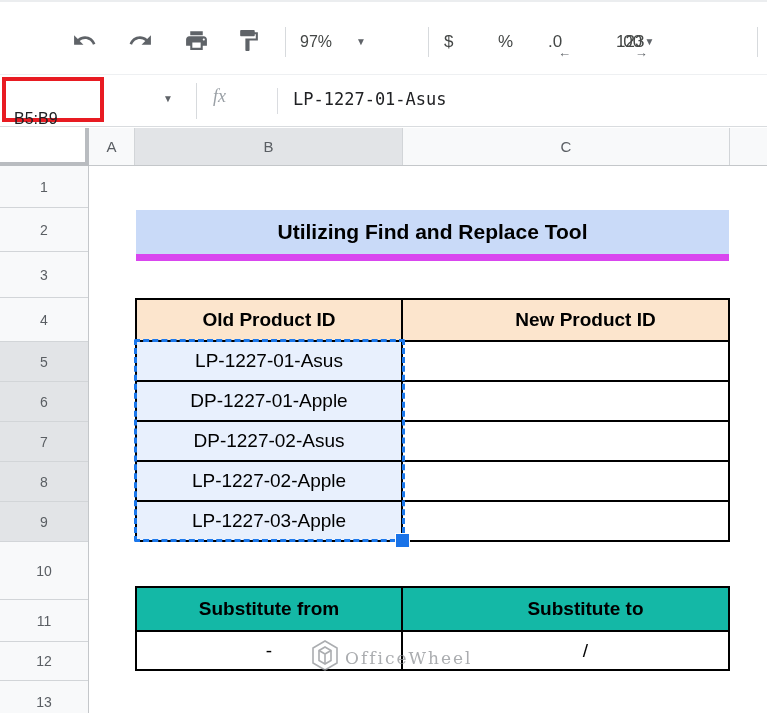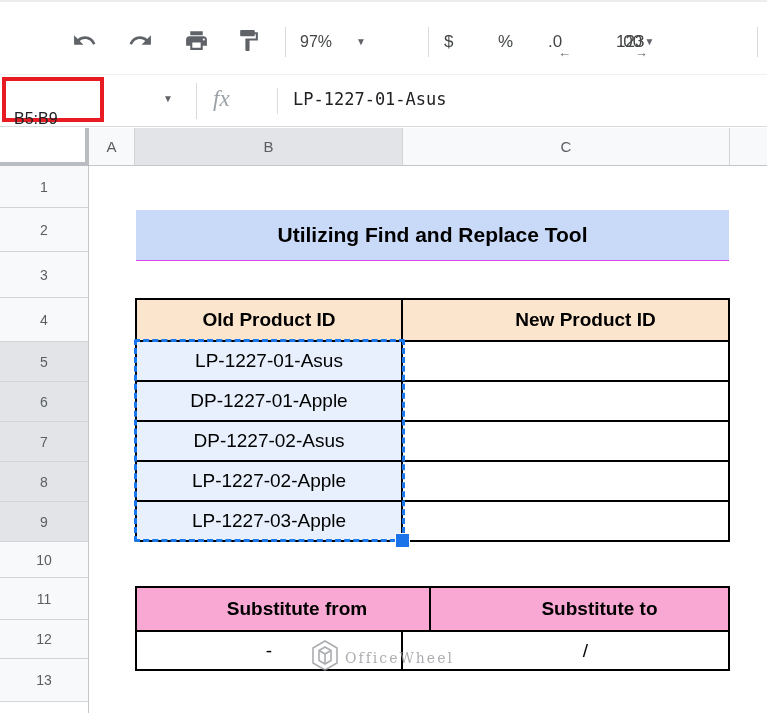--- a/index.html
+++ b/index.html
@@ -29,72 +29,72 @@
   
   .formula-bar { position:absolute; left:0; top:78px; width:767px; height:49px;
                  background:#fff; border-bottom:1px solid #d9dcdf; }
   .name-box { position:absolute; left:2px; top:-1px; width:102px; height:45px;
               border:4px solid #e81b22; background:#fff; display:flex; align-items:center;
               padding-left:8px; cursor:text; }
   .name-box-text { font-size:16px; color:#202124;margin-top:39px; }
   .name-caret { position:absolute; left:163px; top:16px; }
   .fb-divider1 { position:absolute; left:196px; top:5px; width:1px; height:36px; background:#d7dadd; }
   .fx { position:absolute; left:213px; top:8px; font-family:"Liberation Serif", serif;
-        font-style:italic; font-size:23px; color:#9aa0a6; }
+        font-style:italic; font-size:18px; color:#9aa0a6; }
   .fb-divider2 { position:absolute; left:277px; top:10px; width:1px; height:26px; background:#dadce0; }
   .fb-value { position:absolute; left:293px; top:11px; font-family:"DejaVu Sans Mono", monospace;
               font-size:17px; color:#202124; white-space:pre; cursor:text; }
 
   
   .corner-box { position:absolute; left:0; top:128px; width:89px; height:38px; background:#fff;
                 border-right:4px solid #b9bcc0; border-bottom:4px solid #b9bcc0; cursor:pointer; }
   .col-headers { position:absolute; left:89px; top:128px; right:0; height:38px; display:flex;
                  border-bottom:1px solid #c4c7ca; }
   .col-h { background:#f8f9fa; border-right:1px solid #d2d5d8; display:flex; align-items:center;
            justify-content:center; font-size:15px; color:#5a5e63; cursor:pointer; }
   .col-h.sel { background:#e2e4e7; }
   .row-headers { position:absolute; left:0; top:166px; width:89px; bottom:0; display:flex;
                  flex-direction:column; border-right:1px solid #c4c7ca; background:#fff; }
   .row-h { background:#f8f9fa; border-bottom:1px solid #d2d5d8; display:flex; align-items:center;
            justify-content:center; font-size:14px; color:#5a5e63; cursor:pointer; flex:none; }
   .row-h.sel { background:#e2e4e7; }
 
   
   .title-block { position:absolute; left:136px; top:210px; width:593px; height:51px;
-                 background:#c9daf8; border-bottom:1px solid #d946ef; display:flex;
+                 background:#c9daf8; border-bottom:7px solid #d946ef; display:flex;
                  align-items:center; justify-content:center; cursor:cell; }
   .title-text { font-size:21px; font-weight:bold; color:#000; }
 
   .sheet-table { position:absolute; left:135px; width:595px; border:2px solid #000;
                  display:flex; flex-direction:column; background:#fff; }
   .t-row { display:flex; flex:none;justify-content:space-between; }
   .t-row.bordered { border-top:2px solid #000; }
   .t-cell { display:flex; align-items:center; justify-content:center; font-size:19px;
             color:#000; cursor:cell; }
   .t-cell.c1 { width:266px; border-right:2px solid #000; flex:none; }
   .t-cell.c2 { flex:1;margin-left:40px; }
   .t-cell.hdr { font-weight:bold; }
   #table1 { top:298px; }
   #table1 .hdr-row { height:40px; background:#fce5cd; }
   #table1 .data-row { height:40px; }
   #table1 .data-row .c1 { background:#e8f0fd; }
   #table2 { top:586px; }
-  #table2 .hdr-row { height:42px; background:#f9a8d4;padding-left:28px; }
+  #table2 .hdr-row { height:42px; background:#14b8a6; }
   #table2 .data-row { height:39px; }
 
   .selection-overlay { position:absolute; left:134px; top:339px; width:271px; height:203px;
                        border:3px dashed #1b78ec; border-radius:2px; pointer-events:none; }
   .fill-handle { position:absolute; left:396px; top:534px; width:13px; height:13px;
                  background:#1a73e8; box-shadow:0 0 0 1px #fff; cursor:crosshair; }
 
   
   .watermark { position:absolute; left:310px; top:639px; display:flex; align-items:center;
                gap:5px; opacity:0.75; }
   .wm-logo svg { width:30px; height:33px; stroke:#8f9296; fill:none; stroke-width:1.6; }
-  .wm-text { font-family:"DejaVu Serif", serif; font-size:14px; color:#8f9296;
+  .wm-text { font-family:"DejaVu Serif", serif; font-size:17px; color:#8f9296;
              letter-spacing:2px; }
 </style>
 </head>
 <body>
 
 <div class="app">
 
   <div class="toolbar">
     <button class="tb-btn" style="left:66px;">
       <span>
@@ -173,21 +173,21 @@
   <div class="row-headers">
     <div class="row-h" style="height:42px;">1</div>
     <div class="row-h" style="height:44px;">2</div>
     <div class="row-h" style="height:46px;">3</div>
     <div class="row-h" style="height:44px;">4</div>
     <div class="row-h sel" style="height:40px;">5</div>
     <div class="row-h sel" style="height:40px;">6</div>
     <div class="row-h sel" style="height:40px;">7</div>
     <div class="row-h sel" style="height:40px;">8</div>
     <div class="row-h sel" style="height:40px;">9</div>
-    <div class="row-h" style="height:36px;">10</div>
+    <div class="row-h" style="height:58px;">10</div>
     <div class="row-h" style="height:42px;">11</div>
     <div class="row-h" style="height:39px;">12</div>
     <div class="row-h" style="height:43px;">13</div>
   </div>
 
   <div class="title-block">
     <span class="title-text">Utilizing Find and Replace Tool</span>
   </div>
 
   <div class="sheet-table" id="table1">

